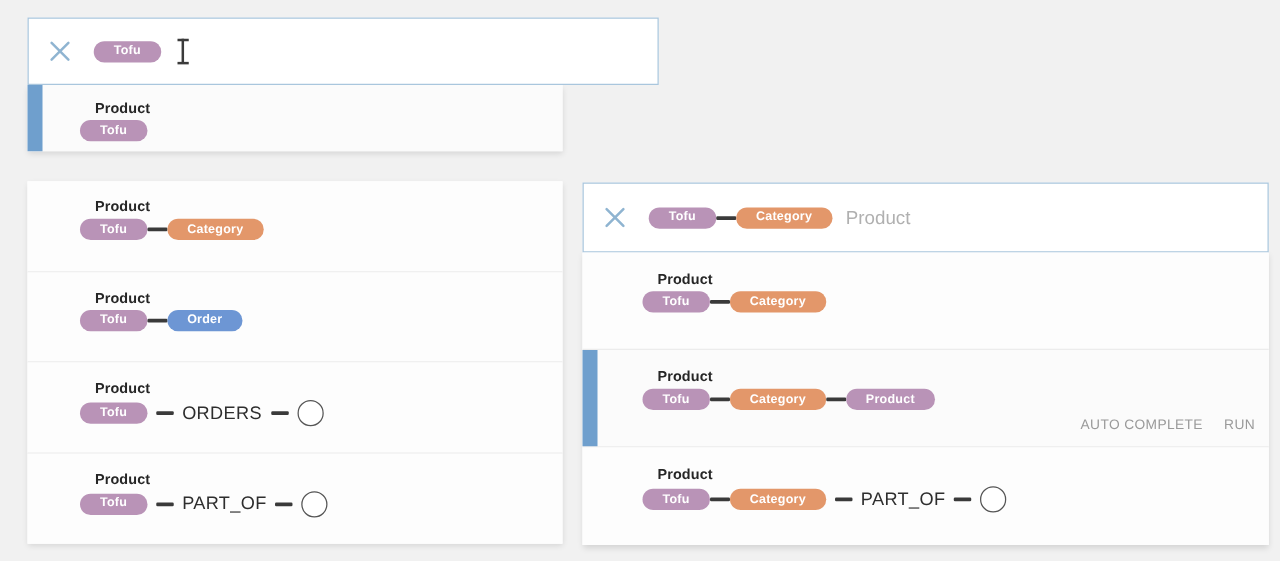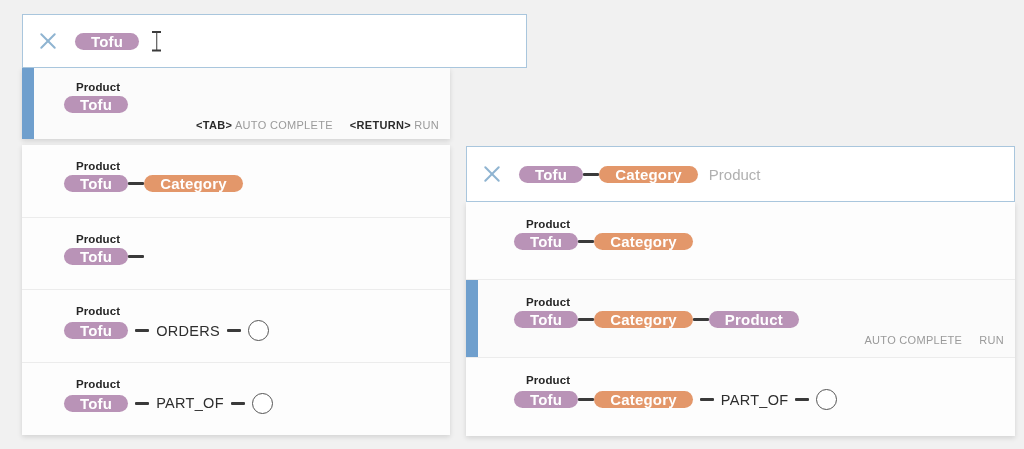--- a/index.html
+++ b/index.html
@@ -63,21 +63,21 @@
     border-radius: 14px;
     color: #ffffff;
     font-weight: bold;
     white-space: nowrap;
     letter-spacing: .2px;
     line-height: 1;
   }
   .chip.purple { background: #b993b7; }
   .chip.orange { background: #e3976a; }
   .chip.blue   { background: #6d96d4; }
-  .chip.md { height: 17px; padding: 0 16px; font-size: 15px; border-radius: 14px; }
+  .chip.md { height: 17px; padding: 0 16px; font-size: 10px; border-radius: 14px; }
 
   .link {
     height: 3px;
     background: #3a3a3a;
     flex: 0 0 auto;
     border-radius: 1px;
   }
 
   .rel-label {
     font-size: 14.5px;
@@ -207,42 +207,39 @@
     <span class="chip purple md">Tofu</span>
     <span class="caret"></span>
   </div>
 
   <div class="list" id="left-search-list">
     <div class="row selected">
       <div class="row-label">Product</div>
       <div class="pattern">
         <span class="chip purple md">Tofu</span>
       </div>
-      <div class="hint">
-        <span><b>&lt;TAB&gt;</b> <span>AUTO COMPLETE</span></span>
-        <span><b>&lt;RETURN&gt;</b> <span>RUN</span></span>
-      </div>
     </div>
   </div>
 </div>
 
 <div class="panel list" id="left-results">
     <div class="row">
       <div class="row-label">Product</div>
       <div class="pattern">
         <span class="chip md purple">Tofu</span>
         <span class="link" style="width: 16px;"></span>
         <span class="chip md orange">Category</span>
       </div>
     </div>
     <div class="row">
       <div class="row-label">Product</div>
       <div class="pattern">
         <span class="chip md purple">Tofu</span>
         <span class="link" style="width: 16px;"></span>
+        <span class="chip md blue">Order</span>
       </div>
     </div>
     <div class="row">
       <div class="row-label">Product</div>
       <div class="pattern">
         <span class="chip md purple">Tofu</span>
         <span class="link" style="width: 14px; margin: 0px 7px;"></span>
         <span class="rel-label">ORDERS</span>
         <span class="link" style="width: 14px; margin: 0px 7px;"></span>
         <span class="node-circle"></span>

